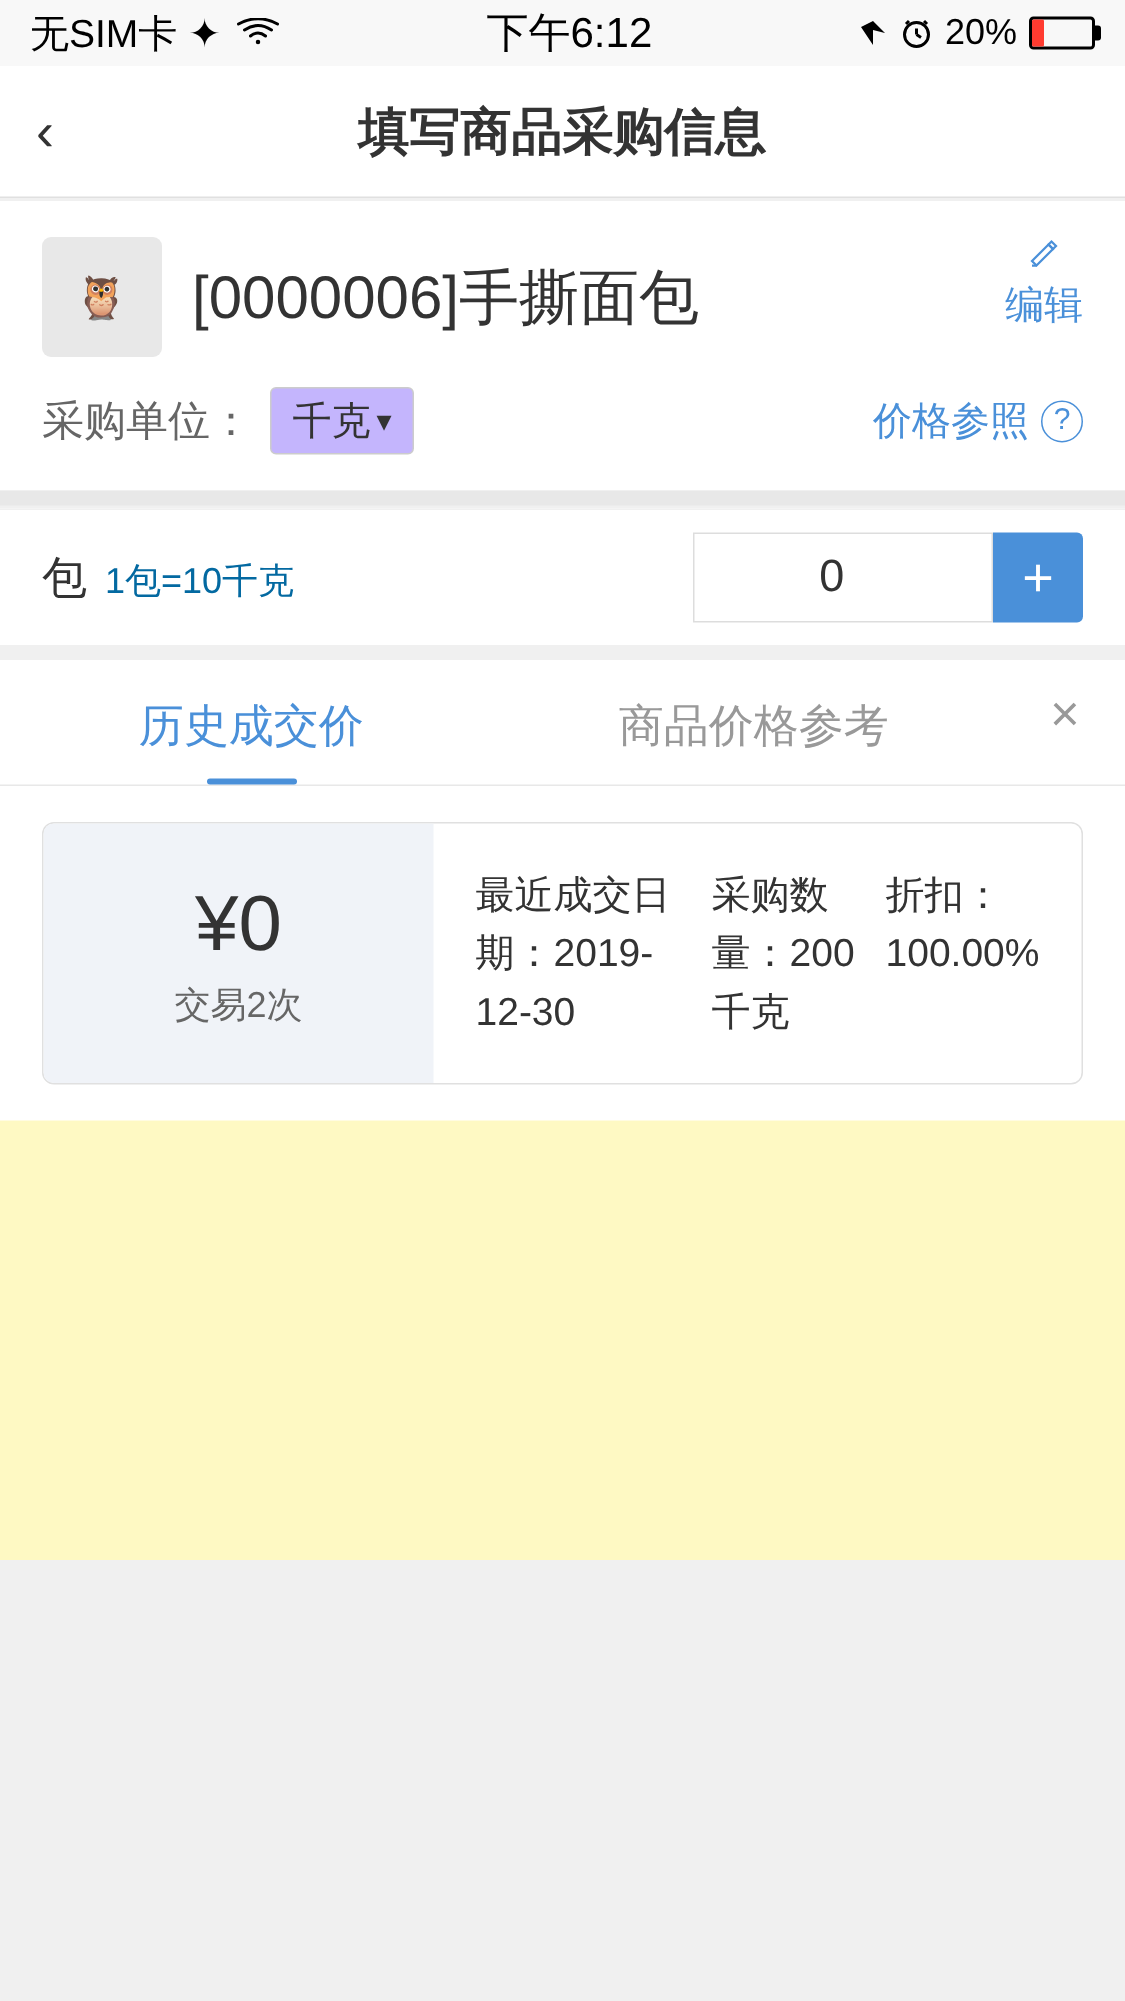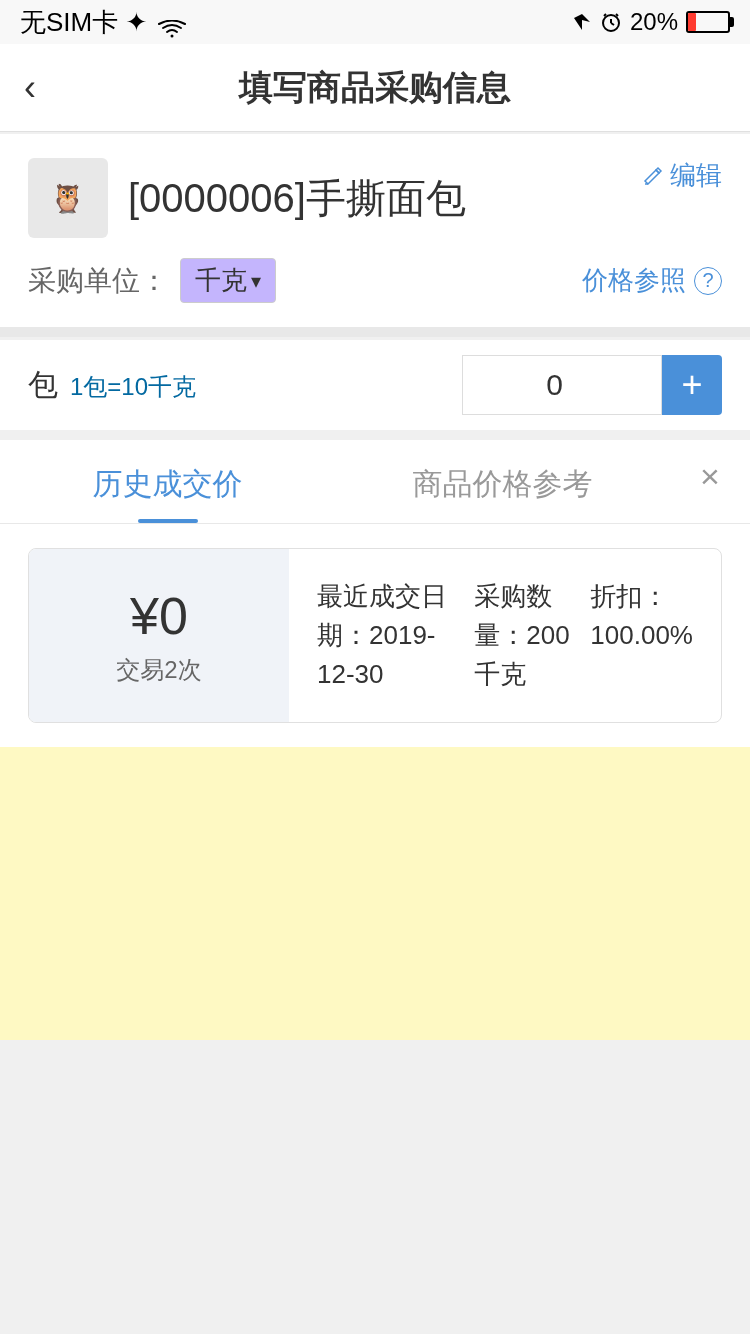--- a/index.html
+++ b/index.html
@@ -17,21 +17,21 @@
       width: 750px;
       height: 44px;
       background: #f8f8f8;
       display: flex;
       align-items: center;
       justify-content: space-between;
       padding: 0 20px;
       font-size: 26px;
       color: #000;
     }
-    .status-left { display: flex; align-items: flex-end; gap: 10px; }
+    .status-left { display: flex; align-items: center; gap: 10px; }
     .status-center { font-size: 28px; font-weight: 500; }
     .status-right { display: flex; align-items: center; gap: 8px; font-size: 24px; }
     .battery {
       width: 44px; height: 22px;
       border: 2px solid #000;
       border-radius: 3px;
       position: relative;
       display: flex;
       align-items: center;
     }
@@ -108,20 +108,21 @@
       color: #333;
       font-weight: 500;
     }
     .edit-btn {
       display: flex;
       align-items: center;
       gap: 6px;
       color: #4a90d9;
       font-size: 26px;
       cursor: pointer;
+      flex-direction: column;
     }
     .product-unit-row {
       display: flex;
       align-items: center;
       justify-content: space-between;
       margin-top: 10px;
     }
     .unit-label {
       font-size: 28px;
       color: #666;
@@ -310,20 +311,21 @@
 <div class="status-bar">
   <div class="status-left">
     <span>无SIM卡 ✦</span>
     <svg width="30" height="20" viewBox="0 0 30 20">
       <path d="M15 16 Q15 16 15 16 L15 16Z" stroke="#000" stroke-width="3" fill="#000" stroke-linecap="round"></path>
       <path d="M10 12 Q15 8 20 12" stroke="#000" stroke-width="2" fill="none" stroke-linecap="round"></path>
       <path d="M6 8 Q15 2 24 8" stroke="#000" stroke-width="2" fill="none" stroke-linecap="round"></path>
       <path d="M2 4 Q15 -3 28 4" stroke="#000" stroke-width="2" fill="none" stroke-linecap="round"></path>
     </svg>
   </div>
+  <div class="status-center">下午6:12</div>
   <div class="status-right">
     <svg width="20" height="20" viewBox="0 0 20 20">
       <path d="M10 2 L18 10 L10 8 L10 18 L2 6 Z" fill="#000"></path>
     </svg>
     <svg width="22" height="22" viewBox="0 0 22 22">
       <circle cx="11" cy="12" r="8" stroke="#000" stroke-width="2" fill="none"></circle>
       <line x1="11" y1="8" x2="11" y2="12" stroke="#000" stroke-width="2"></line>
       <line x1="11" y1="12" x2="14" y2="14" stroke="#000" stroke-width="2"></line>
       <line x1="4" y1="5" x2="6" y2="3" stroke="#000" stroke-width="2"></line>
       <line x1="18" y1="5" x2="16" y2="3" stroke="#000" stroke-width="2"></line>

